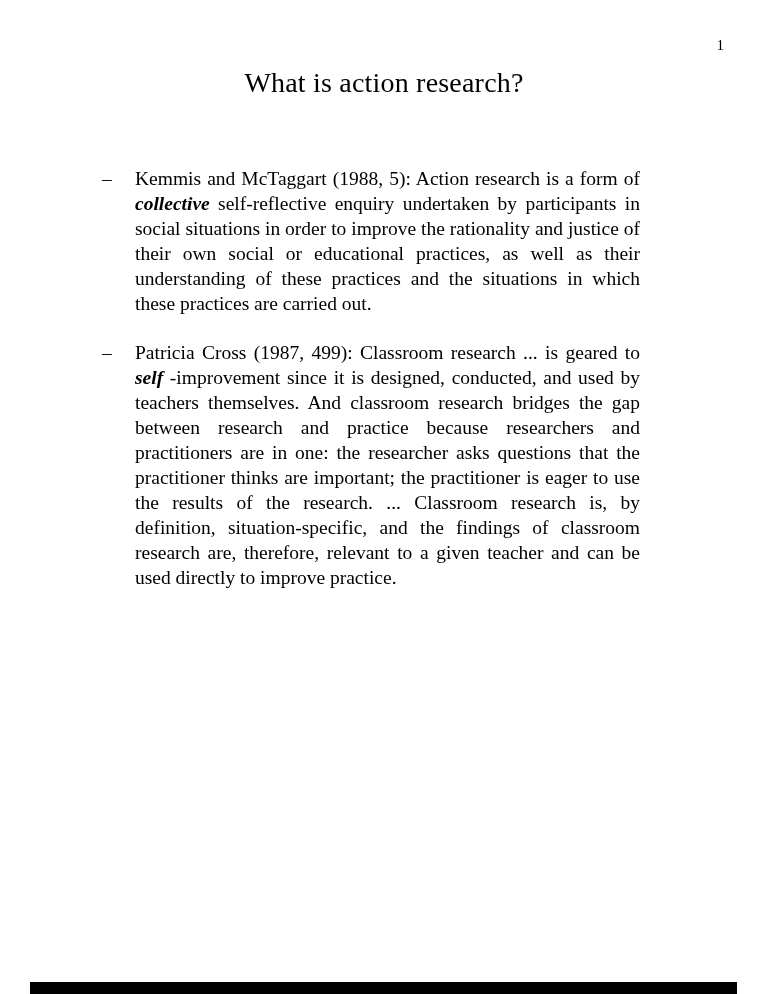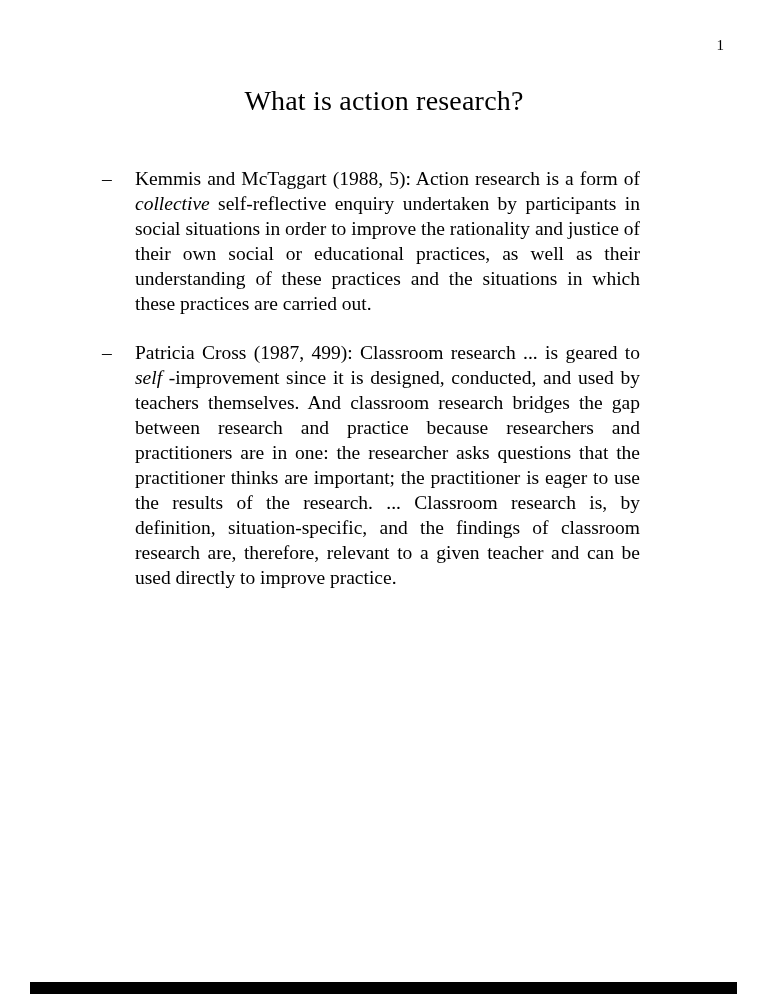--- a/index.html
+++ b/index.html
@@ -16,21 +16,21 @@
   }
   .page-number {
     position: absolute;
     top: 38px;
     right: 44px;
     font-size: 15px;
     line-height: 1;
   }
   .title {
     position: absolute;
-    top: 85px;
+    top: 67px;
     left: 0;
     width: 100%;
     text-align: center;
     font-size: 28px;
     font-weight: 400;
     letter-spacing: 0.2px;
   }
   .bullets {
     position: absolute;
     top: 166px;
@@ -47,21 +47,21 @@
     top: 0;
     font-size: 19.5px;
     line-height: 25px;
   }
   .bullet-text {
     font-size: 19.5px;
     line-height: 25px;
     text-align: justify;
   }
   .seg-bold { font-weight: normal; }
-  .seg-italic { font-style: italic; }
+  .seg-italic { font-style: italic; font-weight: bold; }
   .bottom-bar {
     position: absolute;
     left: 30px;
     right: 31px;
     bottom: 0;
     height: 12px;
     background: #000000;
   }
 </style>
 </head>

